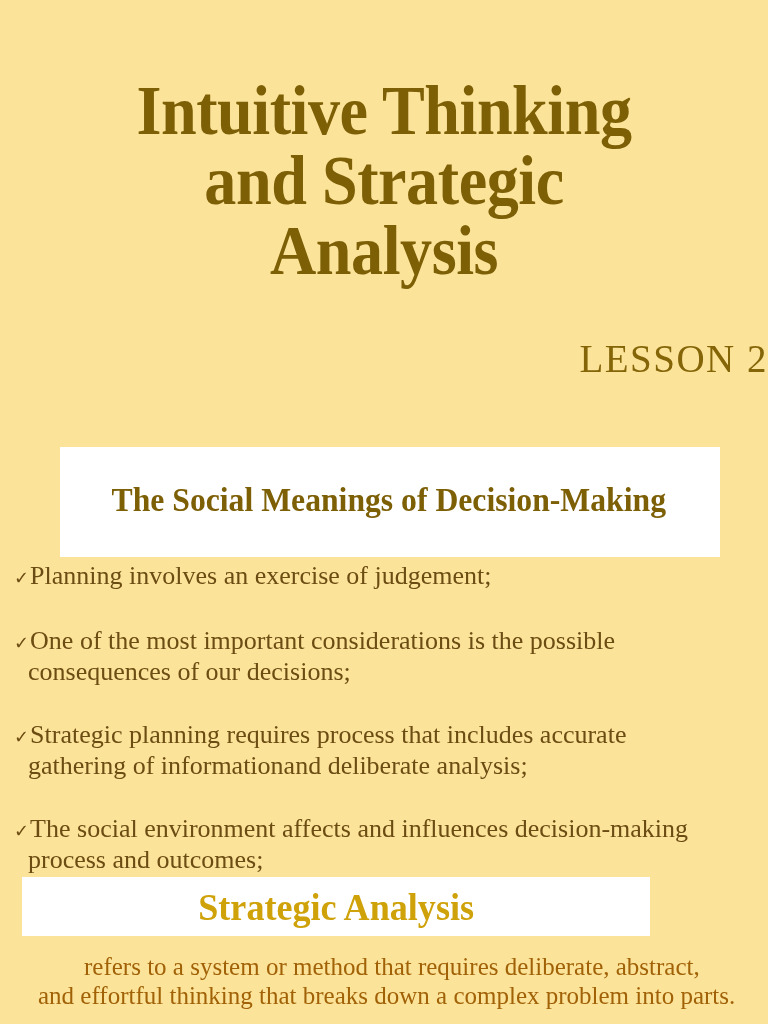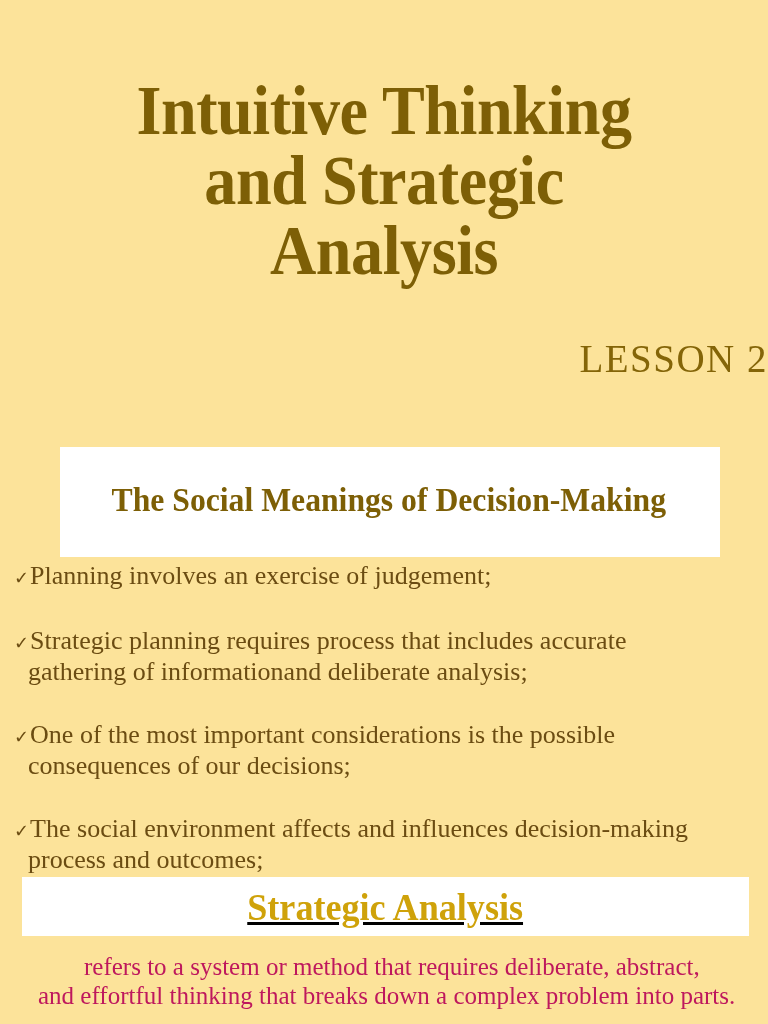--- a/index.html
+++ b/index.html
@@ -82,23 +82,22 @@
     font-size: 33px;
     line-height: 42px;
     color: #7d5f06;
     text-align: center;
     transform: scaleX(0.96);
   }
 
   .banner-bottom {
     left: 22px;
     top: 877px;
-    width: 727px;
+    width: 628px;
     height: 59px;
-    text-decoration: underline;
   }
   .banner-bottom .banner-text {
     font-family: "Liberation Serif", "DejaVu Serif", serif;
     font-weight: bold;
     font-size: 38px;
     line-height: 44px;
     color: #ceа206;
     color: #cfa20a;
     text-align: center;
     transform: scaleX(0.95);
@@ -135,21 +134,21 @@
 
   
   .definition {
     position: absolute;
     left: 38px;
     top: 952px;
     width: 700px;
     font-family: "Liberation Serif", "DejaVu Serif", serif;
     font-size: 25px;
     line-height: 29px;
-    color: #be185d;
+    color: #a16207;
     text-indent: 46px;
   }
 </style>
 </head>
 <body>
 
 <div class="slide">
 
   <div class="title-block">
     <span class="title-line">Intuitive Thinking</span>
@@ -158,22 +157,22 @@
   </div>
 
   <div class="lesson-label">LESSON 2</div>
 
   <div class="banner banner-top">
     <span class="banner-text">The Social Meanings of Decision-Making</span>
   </div>
 
   <div class="bullet-list">
     <div class="bullet-item"><span class="check-mark">✓</span><span>Planning involves an exercise of judgement;</span></div>
+    <div class="bullet-item"><span class="check-mark">✓</span><span>One of the most important considerations is the possible consequences of our decisions;</span></div>
     <div class="bullet-item"><span class="check-mark">✓</span><span>Strategic planning requires process that includes accurate gathering of informationand deliberate analysis;</span></div>
-    <div class="bullet-item"><span class="check-mark">✓</span><span>One of the most important considerations is the possible consequences of our decisions;</span></div>
     <div class="bullet-item"><span class="check-mark">✓</span><span>The social environment affects and influences decision-making process and outcomes;</span></div>
   </div>
 
   <div class="banner banner-bottom">
     <span class="banner-text">Strategic Analysis</span>
   </div>
 
   <div class="definition">refers to a system or method that requires deliberate, abstract, and effortful thinking that breaks down a complex problem into parts.</div>
 
 </div>

